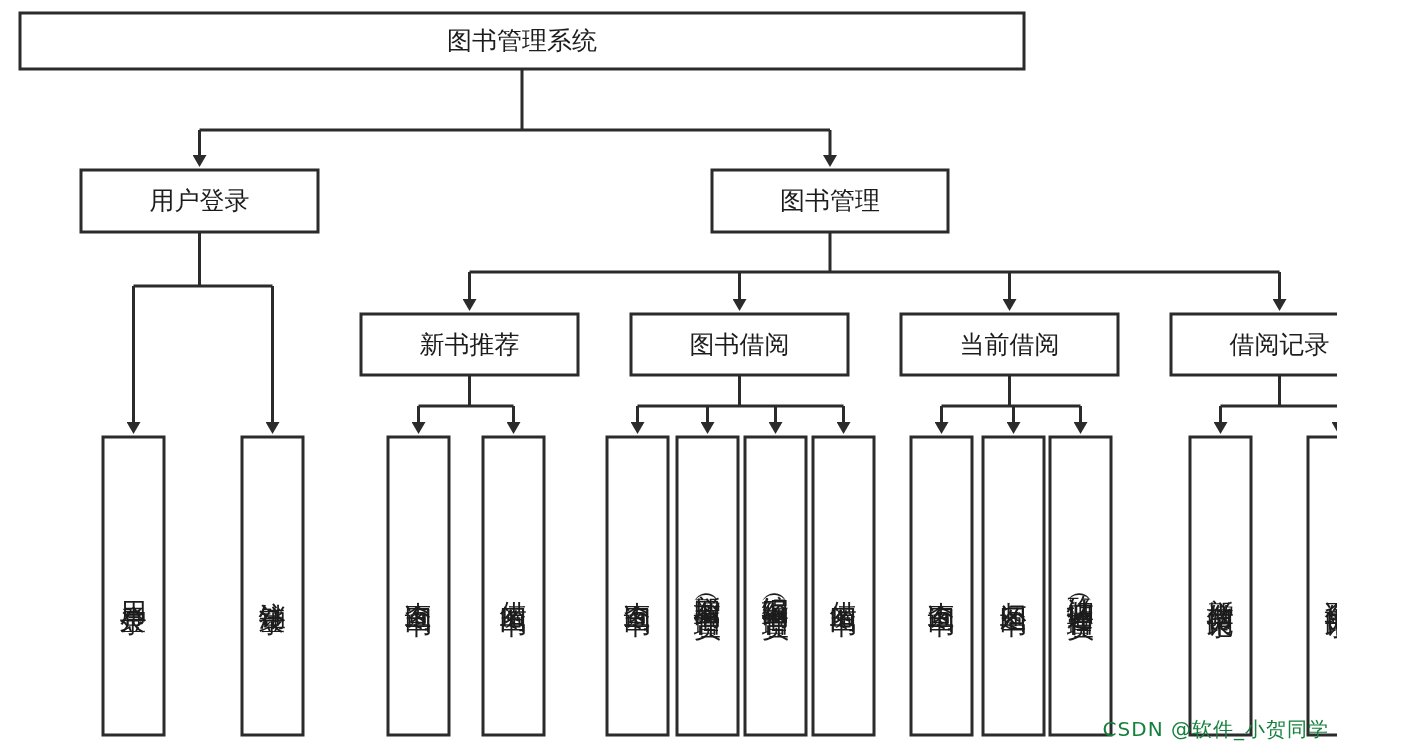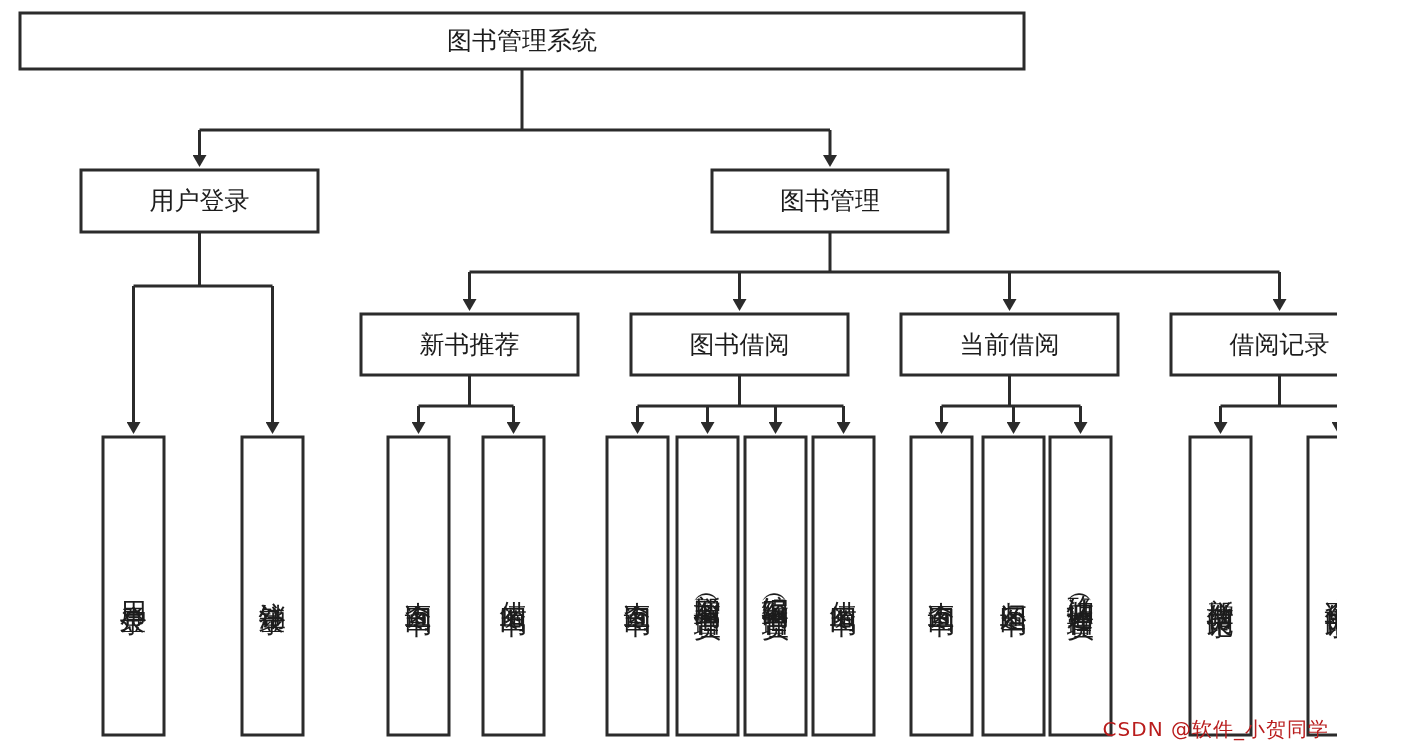--- a/index.html
+++ b/index.html
@@ -9,21 +9,21 @@
   .box-rect{fill:#ffffff;stroke:#2b2b2b;stroke-width:3;}
   .link{stroke:#2b2b2b;stroke-width:3;fill:none;stroke-linecap:butt;stroke-linejoin:miter;}
   .arrowhead{fill:#2b2b2b;stroke:none;}
   .node-label-h{font-family:"DejaVu Sans","Liberation Sans",sans-serif;font-size:25px;fill:#1c1c1c;text-anchor:middle;dominant-baseline:middle;}
   .node-label-root{font-size:25px;}
   .vlabel{position:absolute;display:flex;align-items:center;justify-content:center;
           writing-mode:vertical-rl;text-orientation:upright;
           font-family:"DejaVu Sans","Liberation Sans",sans-serif;font-size:27px;color:#1c1c1c;
           line-height:1.02;letter-spacing:3px;white-space:nowrap;pointer-events:none;}
   .watermark{position:absolute;right:8px;bottom:4px;font-family:"DejaVu Sans","Liberation Sans",sans-serif;
-             font-size:20px;color:#b91c1c;letter-spacing:1px;white-space:nowrap;}
+             font-size:20px;color:#15803d;letter-spacing:1px;white-space:nowrap;}
 </style>
 </head>
 <body>
 
 <div id="stage">
 
   <svg id="diagram" viewBox="0 0 1405 747">
     <defs>
       <marker id="ah" markerWidth="12" markerHeight="14" refX="1" refY="7" orient="auto" markerUnits="userSpaceOnUse">
         <path class="arrowhead" d="M0,0 L12,7 L0,14 Z"></path>

